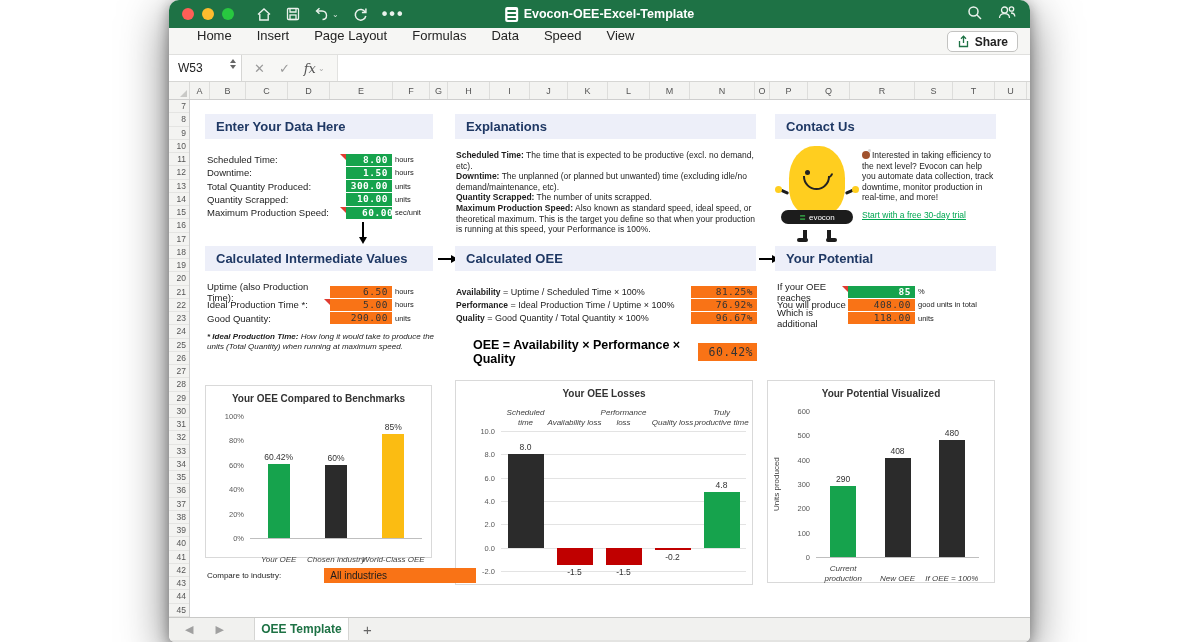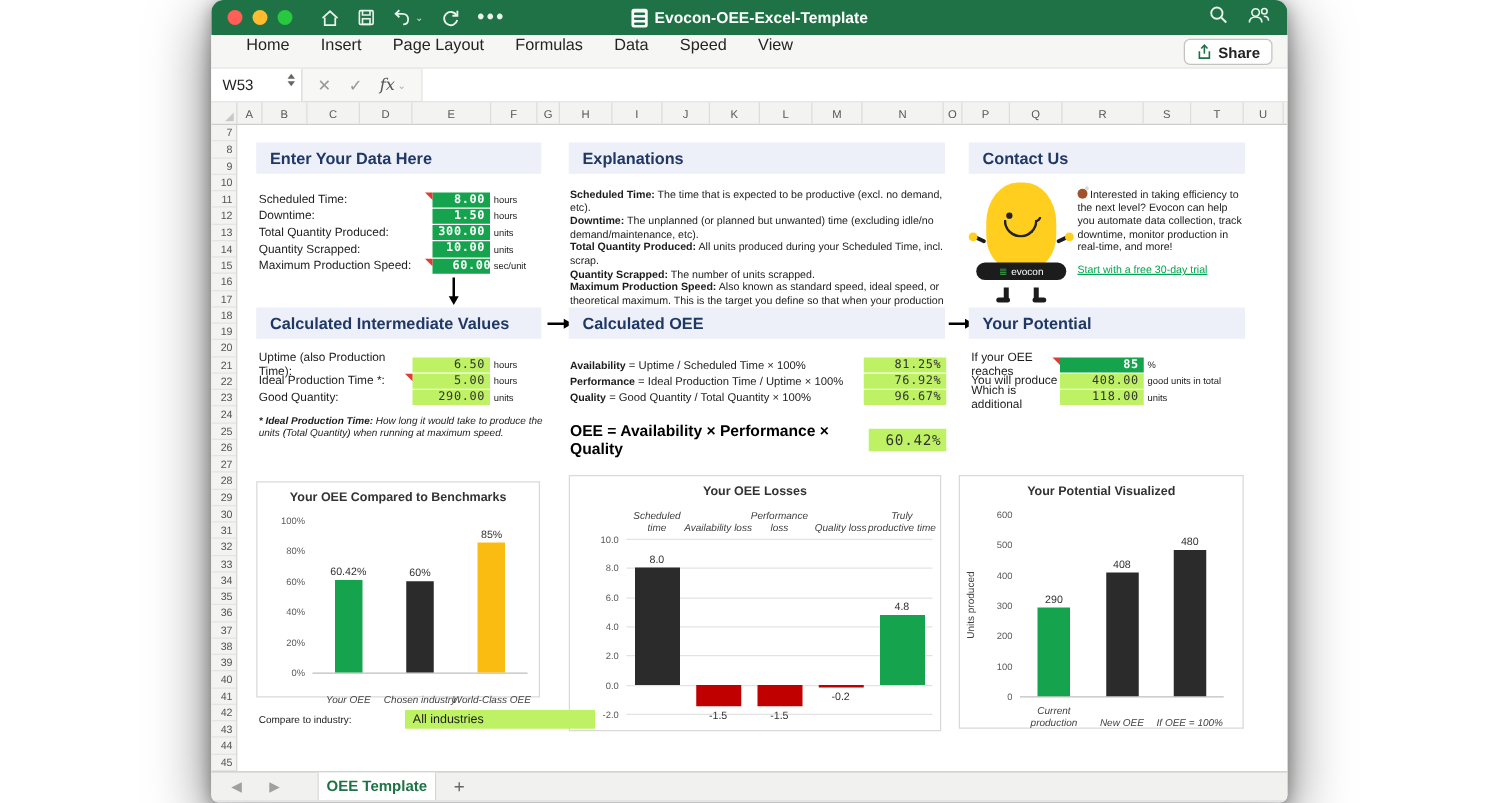--- a/index.html
+++ b/index.html
@@ -48,21 +48,21 @@
   .sheet { position:absolute; left:21px; top:100px; right:0; height:517px; background:#fff; }
 
   
   .band { position:absolute; height:25px; background:#EDEFF9; display:flex; align-items:center; padding-left:11px;
     color:#1F3864; font-weight:bold; font-size:13px; }
   .drow { display:flex; align-items:center; height:13.3px; }
   .dlabel { font-size:9.5px; color:#1c1c1c; }
   .cellval { font-family:"DejaVu Sans Mono", monospace; font-size:9.5px; letter-spacing:.5px; text-align:right; padding-right:4px;
     height:12.3px; line-height:12.3px; position:relative; }
   .green-cell { background:#16A34D; color:#fff; font-weight:bold; }
-  .lav-cell { background:#bef264; color:#333; }
+  .lav-cell { background:#f97316; color:#333; }
   .unit { font-size:7.5px; color:#1c1c1c; margin-left:3px; }
   .flag:before { content:""; position:absolute; left:-6px; top:0; border-top:6px solid #E03C31; border-left:6px solid transparent; }
   .smalltext { font-size:8.5px; line-height:10.6px; color:#1c1c1c; }
   .smalltext p { margin:0; }
   .footnote { font-size:8px; line-height:10px; color:#1c1c1c;font-style:italic; }
   .arrow-right { position:absolute; height:1.6px; background:#000; }
   .arrow-right:after { content:""; position:absolute; right:-6px; top:-3.2px; border-left:7px solid #000; border-top:4px solid transparent; border-bottom:4px solid transparent; }
   .arrow-down { position:absolute; width:1.6px; background:#000; }
   .arrow-down:after { content:""; position:absolute; bottom:-6px; left:-3.2px; border-top:7px solid #000; border-left:4px solid transparent; border-right:4px solid transparent; }
   .link { color:#00A651; font-size:8.5px; text-decoration:underline; }
@@ -305,21 +305,20 @@
         </div>
       </div>
     <div class="arrow-down" style="left:172px; top:122px; height:16px;"></div>
 
     <div class="band" style="left:265px; top:14px; width:301px;">
         <span>Explanations</span>
       </div>
     <div class="smalltext" style="position:absolute; left:266px; top:50px; width:303px;" id="expl-paras">
         <p><b>Scheduled Time:</b> The time that is expected to be productive (excl. no demand, etc).</p>
         <p><b>Downtime:</b> The unplanned (or planned but unwanted) time (excluding idle/no demand/maintenance, etc).</p>
-        <p><b>Total Quantity Produced:</b> All units produced during your Scheduled Time, incl. scrap.</p>
         <p><b>Quantity Scrapped:</b> The number of units scrapped.</p>
         <p><b>Maximum Production Speed:</b> Also known as standard speed, ideal speed, or theoretical maximum. This is the target you define so that when your production is running at this speed, your Performance is 100%.</p>
       </div>
 
     <div class="band" style="left:585px; top:14px; width:221px;">
         <span>Contact Us</span>
       </div>
     <div class="mascot" style="left:585px; top:46px;">
       <div class="m-body">
         <div class="m-eye"></div>
@@ -384,21 +383,21 @@
           <div style="flex: 1 1 0%;"></div>
           <div class="cellval lav-cell" style="width: 66px;">76.92%</div>
         </div>
         <div class="drow">
           <div style="font-size: 9px; color: rgb(28, 28, 28);"><b style="font-size: 8.5px;">Quality</b> = Good Quantity / Total Quantity × 100%</div>
           <div style="flex: 1 1 0%;"></div>
           <div class="cellval lav-cell" style="width: 66px;">96.67%</div>
         </div>
       </div>
     <div style="position:absolute; left:266px; top:238px; width:301px; display:flex; align-items:center;">
-      <span style="font-size:12.5px; font-weight:bold; color:#000;">OEE = Availability × Performance × Quality</span>
+      <span style="font-size:12.5px; font-weight:bold; color:#000;margin-left:17px;">OEE = Availability × Performance × Quality</span>
       <span style="flex:1"></span>
       <span class="cellval lav-cell" style="width:66px; font-size:11.5px; height:18px; line-height:18px;">60.42%</span>
     </div>
 
     <div class="band" style="left:585px; top:146px; width:221px;">
         <span>Your Potential</span>
       </div>
     <div style="position:absolute; left:587px; top:185px; width:221px;" id="pot-rows">
         <div class="drow">
           <div class="dlabel" style="width: 71px;">If your OEE reaches</div>

